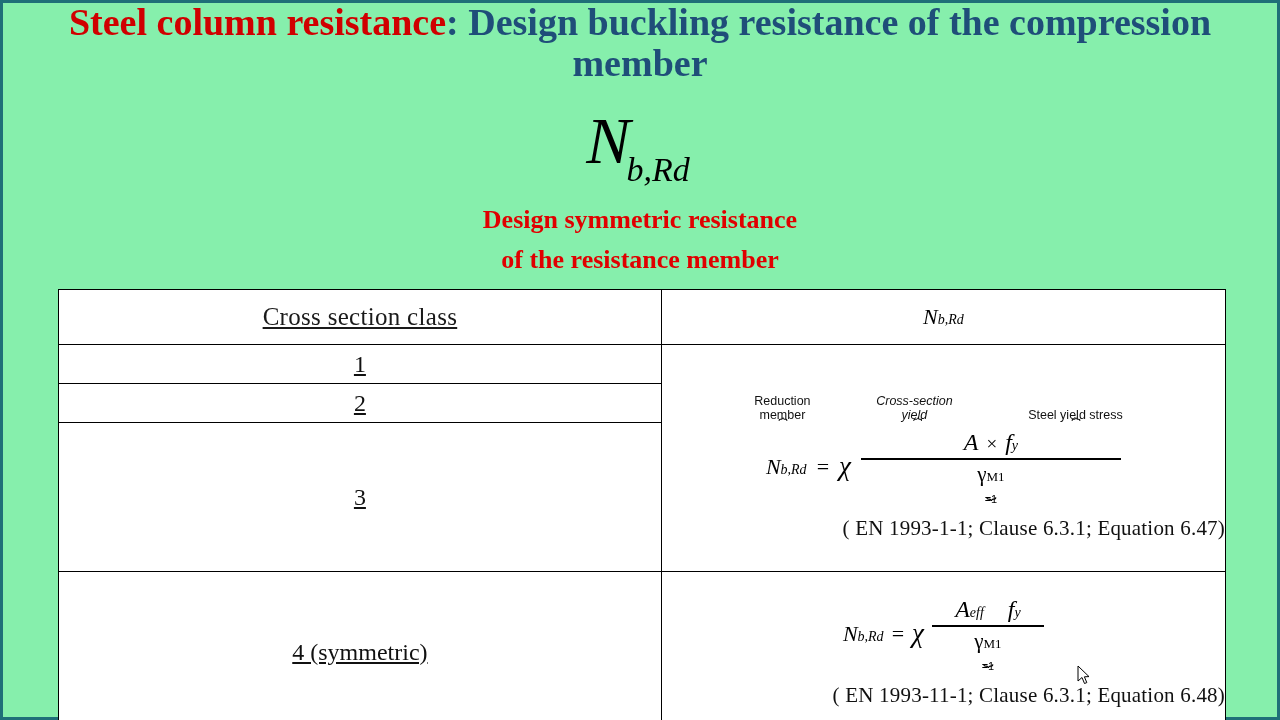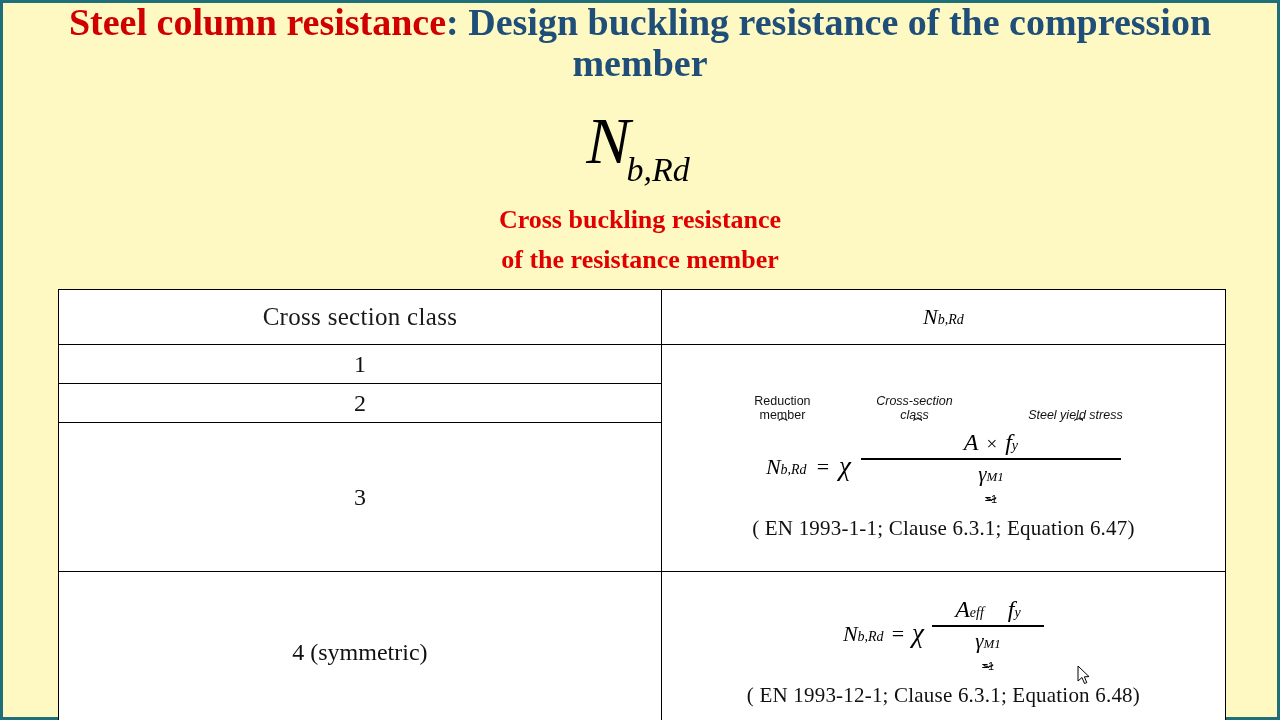--- a/index.html
+++ b/index.html
@@ -12,21 +12,21 @@
     height: 720px;
     overflow: hidden;
     font-family: "Liberation Serif", serif;
     position: relative;
   }
   .slide {
     position: absolute;
     left: 0; top: 0;
     width: 1280px;
     height: 720px;
-    background: #fef9c3;
+    background: #86efac;
     box-sizing: border-box;
   }
   
   .frame-left, .frame-right {
     position: absolute;
     top: 0;
     width: 3px;
     height: 720px;
     background: #1f6f78;
   }
@@ -106,21 +106,21 @@
     width: 1168px;
     border-collapse: collapse;
     background: #fff;
   }
   table.main td {
     border: 1.5px solid #000;
     padding: 0;
     vertical-align: middle;
     text-align: center;
   }
-  .col-left { width: 676px; }
+  .col-left { width: 676px; text-decoration: underline; }
   .col-right { width: 586px; }
 
   .hdr-left {
     font-size: 25px;
     color: #1a1a1a;
     height: 54px;
     letter-spacing: .3px;
   }
   .hdr-right {
     height: 54px;
@@ -191,21 +191,20 @@
     background: #000;
     width: 100%;
     min-width: 60px;
   }
   .frac .den {
     padding: 2px 14px 0 14px;
     white-space: nowrap;
     text-align: center;
   }
   .gamma {
-    font-style: italic;
     font-size: 21px;
   }
   .gamma .s { font-size: 13px; }
   .unit1 {
     font-family: "Liberation Sans", sans-serif;
     font-size: 11px;
     display: block;
     line-height: 9px;
     margin-top: -1px;
   }
@@ -218,20 +217,21 @@
     font-size: 24px;
   }
   .var .s { font-size: 14px; font-style: italic; }
   .times { font-size: 19px; padding: 0 4px; }
 
   .ref {
     font-size: 21px;
     color: #111;
     margin-top: 12px;
     letter-spacing: .2px;
+    text-align: right;
   }
 
   .big-frac-row {
     display: flex;
     align-items: center;
     justify-content: center;
     gap: 8px;
   }
 
   
@@ -256,21 +256,21 @@
 
   <div class="title-block">
     <span class="title-red">Steel column resistance</span><span class="title-colon">:</span><span class="title-colon"> Design buckling resistance of the compression member</span>
   </div>
 
   <div class="bigsym">
     <span class="n">N</span><span class="sub">b,Rd</span>
   </div>
 
   <div class="caption">
-    <div>Cross buckling resistance</div>
+    <div>Design symmetric resistance</div>
     <div>of the resistance member</div>
   </div>
 
   <table class="main">
     <tbody>
       <tr>
         <td class="col-left hdr-left">Cross section class</td>
         <td class="col-right hdr-right">
           <span class="nbrd"><span>N</span><span class="s">b,Rd</span></span>
         </td>
@@ -281,24 +281,24 @@
         <td class="col-right formula-cell" rowspan="3">
 
           <div class="labels-row">
             <div class="lbl" style="width:92px;margin-top:20px;">
               <span>Reduction</span><br>
               <span>member</span>
               <span class="brace">⏞</span>
             </div>
             <div class="lbl" style="width:120px;font-style:italic;">
               <span>Cross-section</span><br>
-              <span>class</span>
+              <span>yield</span>
               <span class="brace">⏞</span>
             </div>
-            <div class="lbl" style="width:150px;font-style:italic;">
+            <div class="lbl" style="width:150px;">
               <span>Steel yield stress</span>
               <span class="brace">⏞</span>
             </div>
           </div>
 
           <div class="mrow">
             <span class="nbrd"><span>N</span><span class="s">b,Rd</span></span>
             <span class="eq">=</span>
             <span class="chi">χ</span>
 
@@ -343,21 +343,21 @@
                 <span class="var" style="margin-left:20px;"><span>f</span><span class="s">y</span></span>
               </span>
               <span class="bar" style="min-width:112px;"></span>
               <span class="den">
                 <span class="gamma"><span>γ</span><span class="s">M1</span></span>
                 <span class="brace" style="font-size:17px;">⏟</span>
                 <span class="unit1">=1</span>
               </span>
             </span>
           </div>
-          <div class="ref">( EN 1993-12-1; Clause 6.3.1; Equation 6.48)</div>
+          <div class="ref">( EN 1993-11-1; Clause 6.3.1; Equation 6.48)</div>
         </td>
       </tr>
     </tbody>
   </table>
 
   <svg class="cursor" viewBox="0 0 14 20">
     <path d="M1 1 L1 16 L5 12.5 L7.5 18.5 L9.8 17.6 L7.4 11.8 L12 11.6 Z" fill="#ffffff" stroke="#000000" stroke-width="1"></path>
   </svg>
 
 </div>

